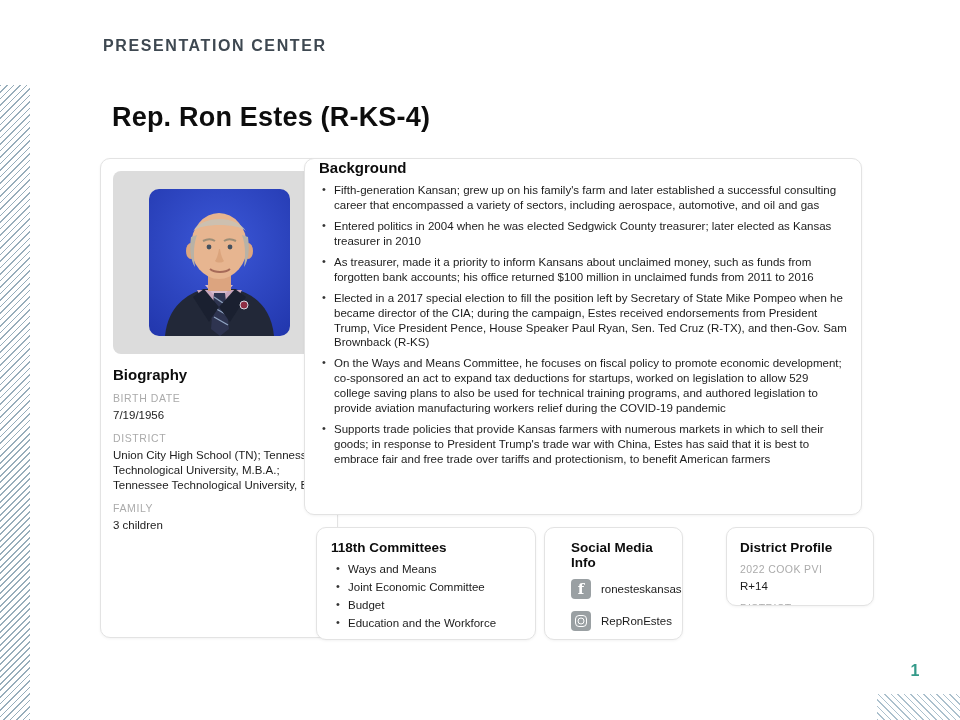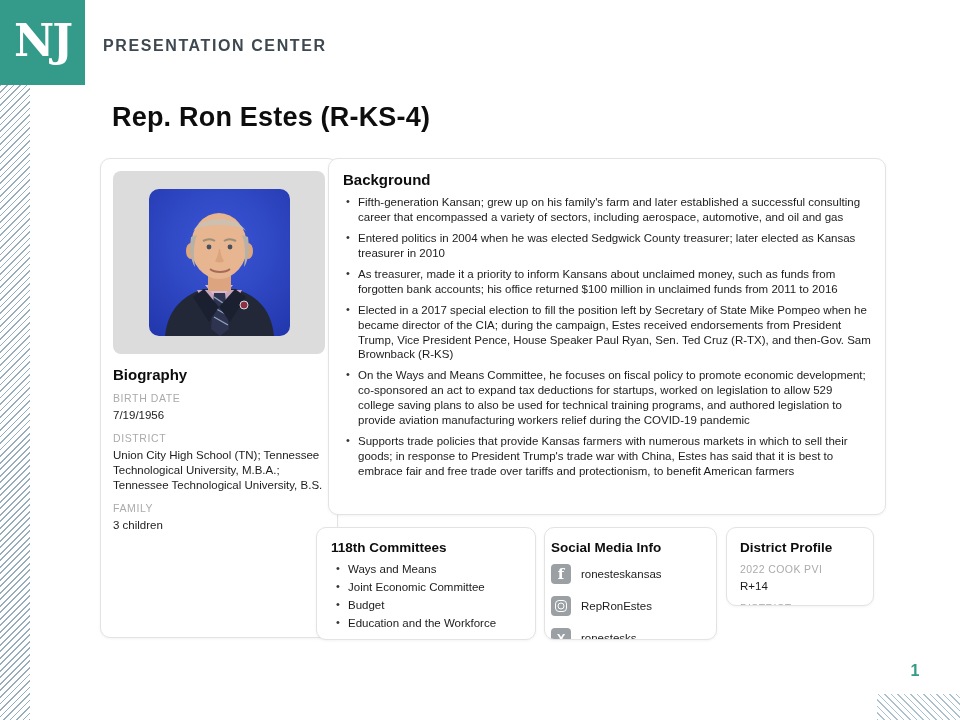--- a/index.html
+++ b/index.html
@@ -56,40 +56,40 @@
   .photo { width:141px; height:147px; border-radius:10px; overflow:hidden; }
   .photo svg { display:block; width:100%; height:100%; }
   .bio-card h2 { margin:12px 12px 2px 12px; }
   .bio-fields { margin:0 12px; }
   .bio-field .label {
     margin-top:9px; font-size:10.5px; color:#ababab; letter-spacing:0.6px;
   }
   .bio-field .value { margin-top:4px; font-size:11.5px; line-height:1.3; color:#1c1c1c; }
 
   
-  .bg-card { left:328px; top:158px; width:558px; height:357px; padding:12px 14px; }
+  .bg-card { left:304px; top:158px; width:558px; height:357px; padding:0 14px; }
   .bg-card h2 { margin-bottom:7px; }
   .bg-summary { font-size:11.7px; font-weight:700; line-height:1.32; color:#101010; margin-bottom:8px; }
   .bullet-list { list-style:none; }
   .bullet-list li {
     position:relative; padding-left:15px; margin-bottom:6px;
     font-size:11.5px; line-height:1.3; color:#1c1c1c;
   }
   .bullet-list li::before {
     content:"\2022"; position:absolute; left:3px; top:-1px; font-size:11px; color:#333;
   }
 
   
   .committees-card { left:316px; top:527px; width:220px; height:113px; padding:12px 14px; }
   .committees-card h2, .social-card h2, .district-card h2 { font-size:13.5px; }
   .committees-card h2 { margin-bottom:7px; }
   .committees-card li { margin-bottom:3px; padding-left:17px; }
   .committees-card li::before { left:5px; }
 
-  .social-card { left:544px; top:527px; width:173px; height:113px; padding:12px 6px; }
+  .social-card { left:544px; top:527px; width:139px; height:113px; padding:12px 26px; }
   .social-card h2 { margin-bottom:9px; }
   .account { display:flex; align-items:center; gap:10px; margin-bottom:12px; }
   .handle { font-size:11.5px; color:#1c1c1c; }
   .smicon {
     position:relative; width:20px; height:20px; border-radius:4px; background:#9aa0a3;
     display:inline-flex; align-items:center; justify-content:center; flex:0 0 auto;
   }
   .smicon.facebook::before {
     content:"f"; color:#fff; font-family:"DejaVu Serif","Liberation Serif",serif;
     font-weight:bold; font-size:15px; margin-top:-1px;
@@ -115,23 +115,20 @@
   }
 </style>
 </head>
 <body>
 
 <div class="canvas">
 
   <div class="left-stripes"></div>
   <div class="br-stripes"></div>
 
-  <div class="logo">
-    <span>NJ</span>
-  </div>
   <div class="brand">PRESENTATION CENTER</div>
 
   <h1 class="page-title">Rep. Ron Estes (R-KS-4)</h1>
 
   <section class="card bio-card">
     <div class="photo-wrap">
       <div class="photo">
         <svg viewBox="0 0 141 147" preserveAspectRatio="none">
           <defs>
             <radialGradient id="bgblue" cx="50%" cy="38%" r="80%">

